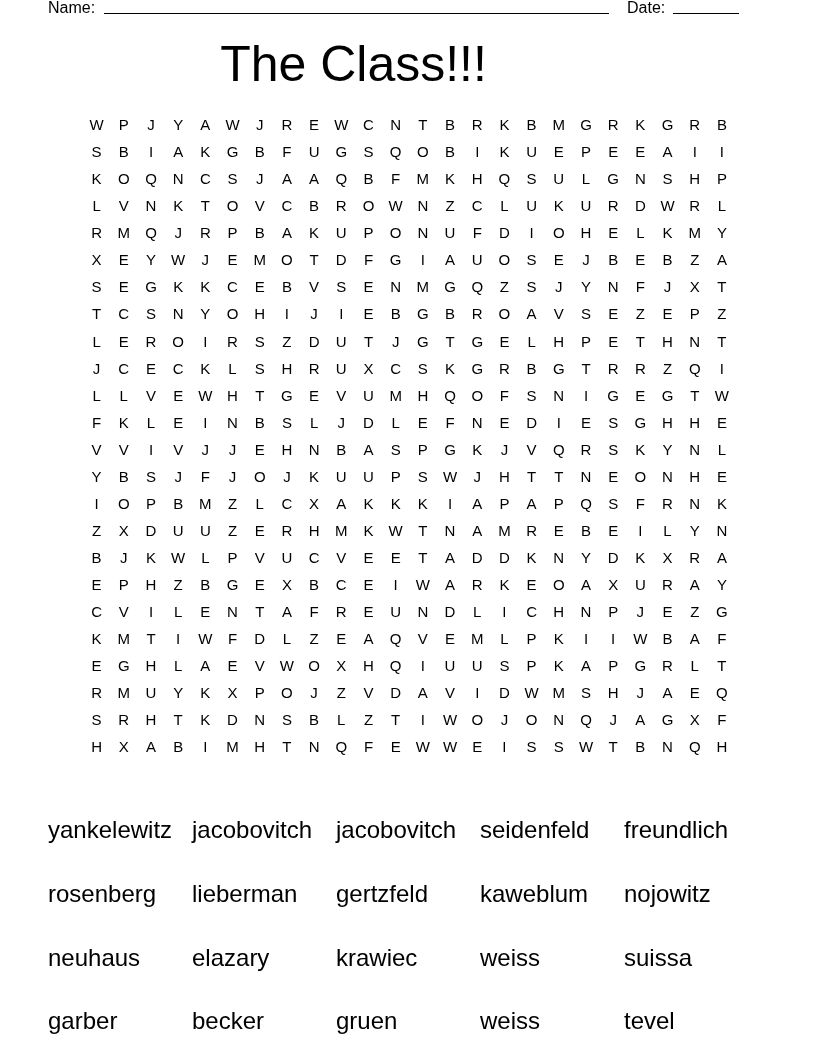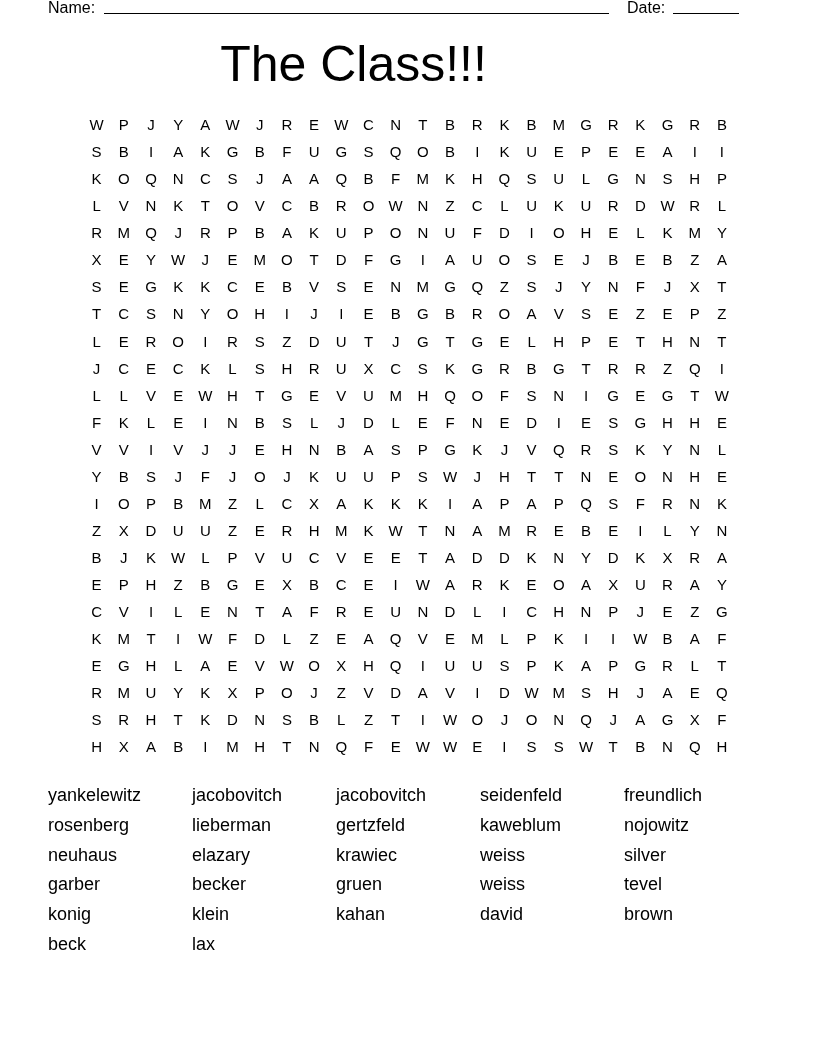--- a/index.html
+++ b/index.html
@@ -61,23 +61,24 @@
     }
     .words {
       position: absolute;
       top: 781px;
       left: 48px;
       display: grid;
       grid-template-columns: repeat(5, 144px);
       grid-auto-flow: row;
     }
     .word {
-      font-size: 18px;
+      font-size: 24px;
       line-height: 29.8px;
       white-space: nowrap;
+      margin-top: 34px;
     }
   </style>
 </head>
 <body>
 
 <div class="header-line">
   <span class="name-label">Name:</span>
   <span class="name-blank"></span>
   <span class="date-label">Date:</span>
   <span class="date-blank"></span>
@@ -672,21 +673,21 @@
     <span class="word">freundlich</span>
     <span class="word">rosenberg</span>
     <span class="word">lieberman</span>
     <span class="word">gertzfeld</span>
     <span class="word">kaweblum</span>
     <span class="word">nojowitz</span>
     <span class="word">neuhaus</span>
     <span class="word">elazary</span>
     <span class="word">krawiec</span>
     <span class="word">weiss</span>
-    <span class="word">silver</span>
+    <span class="word">suissa</span>
     <span class="word">garber</span>
     <span class="word">becker</span>
     <span class="word">gruen</span>
     <span class="word">weiss</span>
     <span class="word">tevel</span>
     <span class="word">konig</span>
     <span class="word">klein</span>
     <span class="word">kahan</span>
     <span class="word">david</span>
     <span class="word">brown</span>

